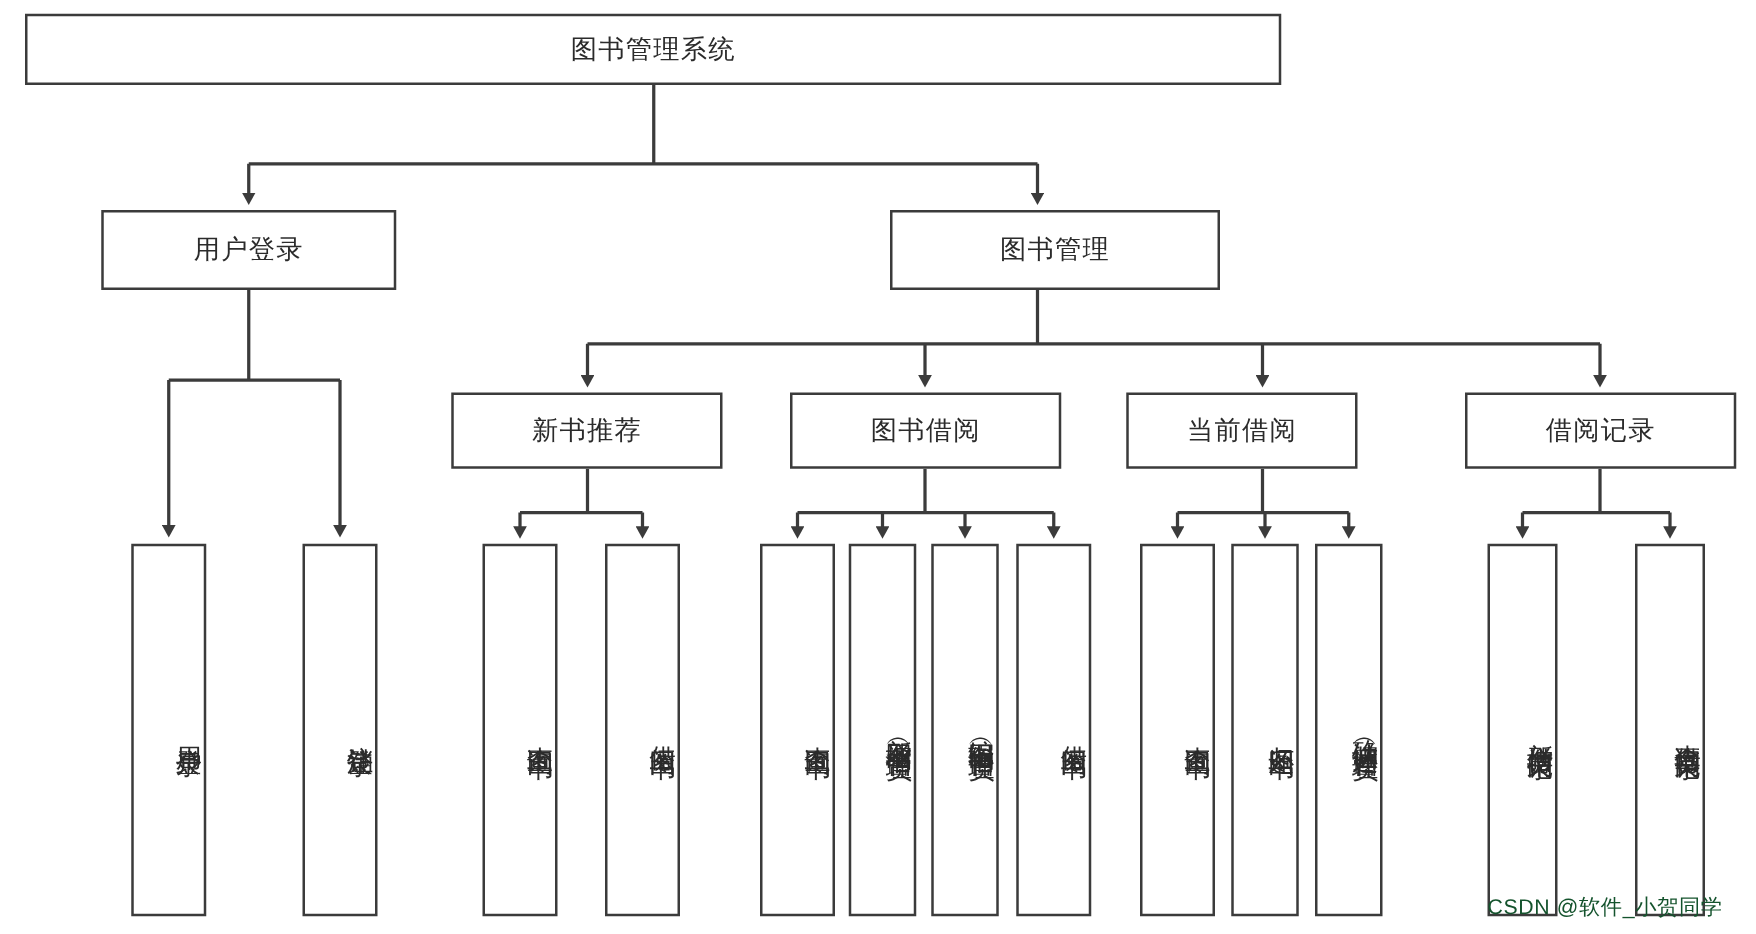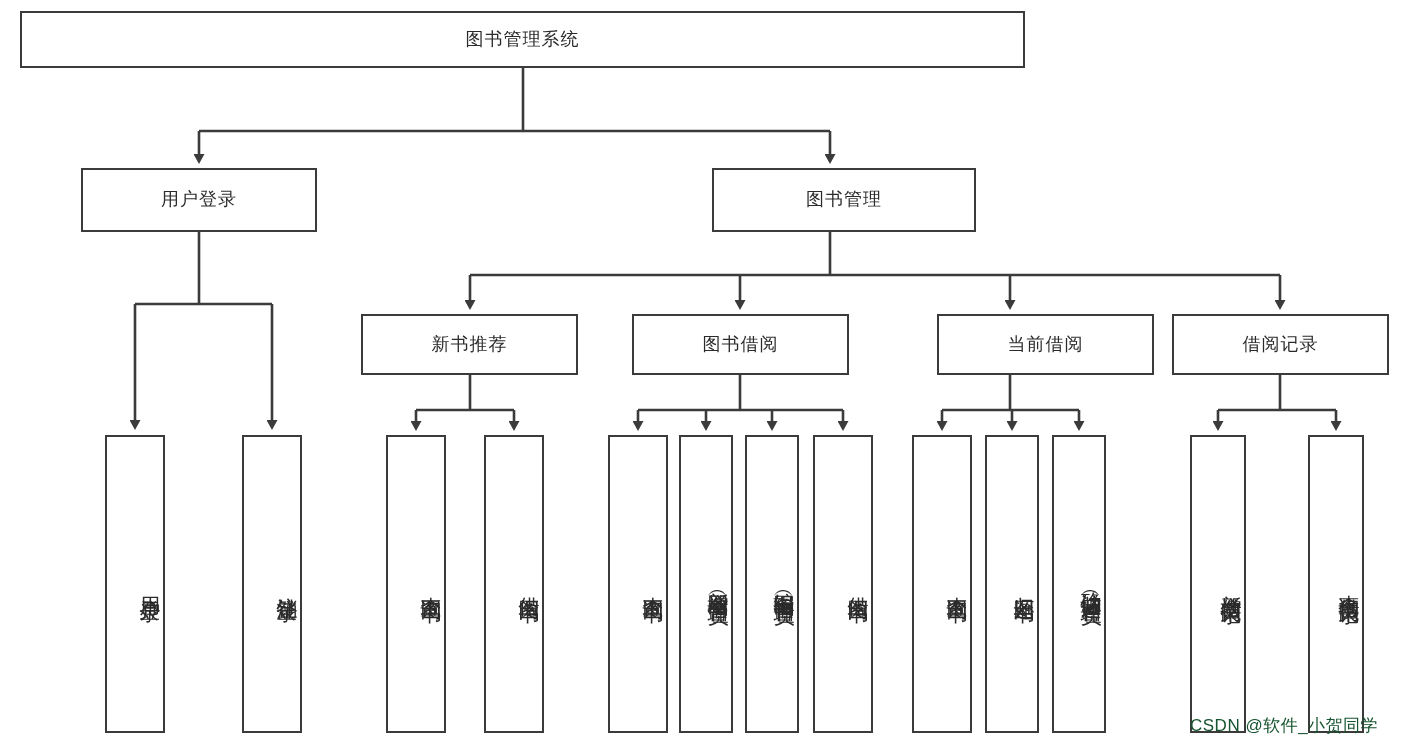--- a/index.html
+++ b/index.html
@@ -1,21 +1,21 @@
 <!DOCTYPE html>
 <html><head>
 <meta charset="utf-8">
 <style>
   html,body{margin:0;padding:0;background:#ffffff;}
   body{font-family:"Liberation Sans","DejaVu Sans",sans-serif;}
   #stage{position:relative;width:1405px;height:747px;background:#fff;overflow:hidden;}
   svg#wires{position:absolute;left:0;top:0;width:1405px;height:747px;}
   .node{position:absolute;box-sizing:border-box;border:2.5px solid #3b3b3b;background:#ffffff;
         display:flex;align-items:center;justify-content:center;text-align:center;color:#2b2b2b;}
-  .node.h{font-size:18px;letter-spacing:1px;line-height:1.2;font-family:Liberation Serif, serif;}
+  .node.h{font-size:21px;letter-spacing:1px;line-height:1.2;font-family:Liberation Serif, serif;}
   .node.v{writing-mode:vertical-rl;text-orientation:upright;font-size:21px;line-height:1.25;
           letter-spacing:2px;padding:10px 0;align-items:flex-start;justify-content:center;}
   .node.v.top{align-items:flex-start;}
   .watermark{position:absolute;color:#14532d;font-size:17px;letter-spacing:.5px;white-space:nowrap;
              pointer-events:none;}
 </style>
 </head>
 <body>
 
 <div id="stage">
@@ -71,21 +71,21 @@
     </g>
   </svg>
 
   <div class="node h" style="left: 20px; top: 11px; width: 1005px; height: 57px;">图书管理系统</div>
 
   <div class="node h" style="left: 81px; top: 168px; width: 236px; height: 64px;">用户登录</div>
   <div class="node h" style="left: 712px; top: 168px; width: 264px; height: 64px;">图书管理</div>
 
   <div class="node h" style="left: 361px; top: 314px; width: 217px; height: 61px;">新书推荐</div>
   <div class="node h" style="left: 632px; top: 314px; width: 217px; height: 61px;">图书借阅</div>
-  <div class="node h" style="left: 937px; top: 314px; width: 217px; height: 61px;">当前借阅</div>
+  <div class="node h" style="left: 901px; top: 314px; width: 185px; height: 61px;">当前借阅</div>
   <div class="node h" style="left: 1172px; top: 314px; width: 217px; height: 61px;">借阅记录</div>
 
   <div class="node v" style="left: 105px; top: 435px; width: 60px; height: 298px;">用户登录</div>
   <div class="node v" style="left: 242px; top: 435px; width: 60px; height: 298px;">注销登录</div>
   <div class="node v" style="left: 386px; top: 435px; width: 60px; height: 298px;">查询图书</div>
   <div class="node v" style="left: 484px; top: 435px; width: 60px; height: 298px;">借阅图书</div>
   <div class="node v" style="left: 608px; top: 435px; width: 60px; height: 298px;">查询图书</div>
   <div class="node v top" style="left: 679px; top: 435px; width: 54px; height: 298px;">新增图书（管理员）</div>
   <div class="node v top" style="left: 745px; top: 435px; width: 54px; height: 298px;">编辑图书（管理员）</div>
   <div class="node v" style="left: 813px; top: 435px; width: 60px; height: 298px;">借阅图书</div>

